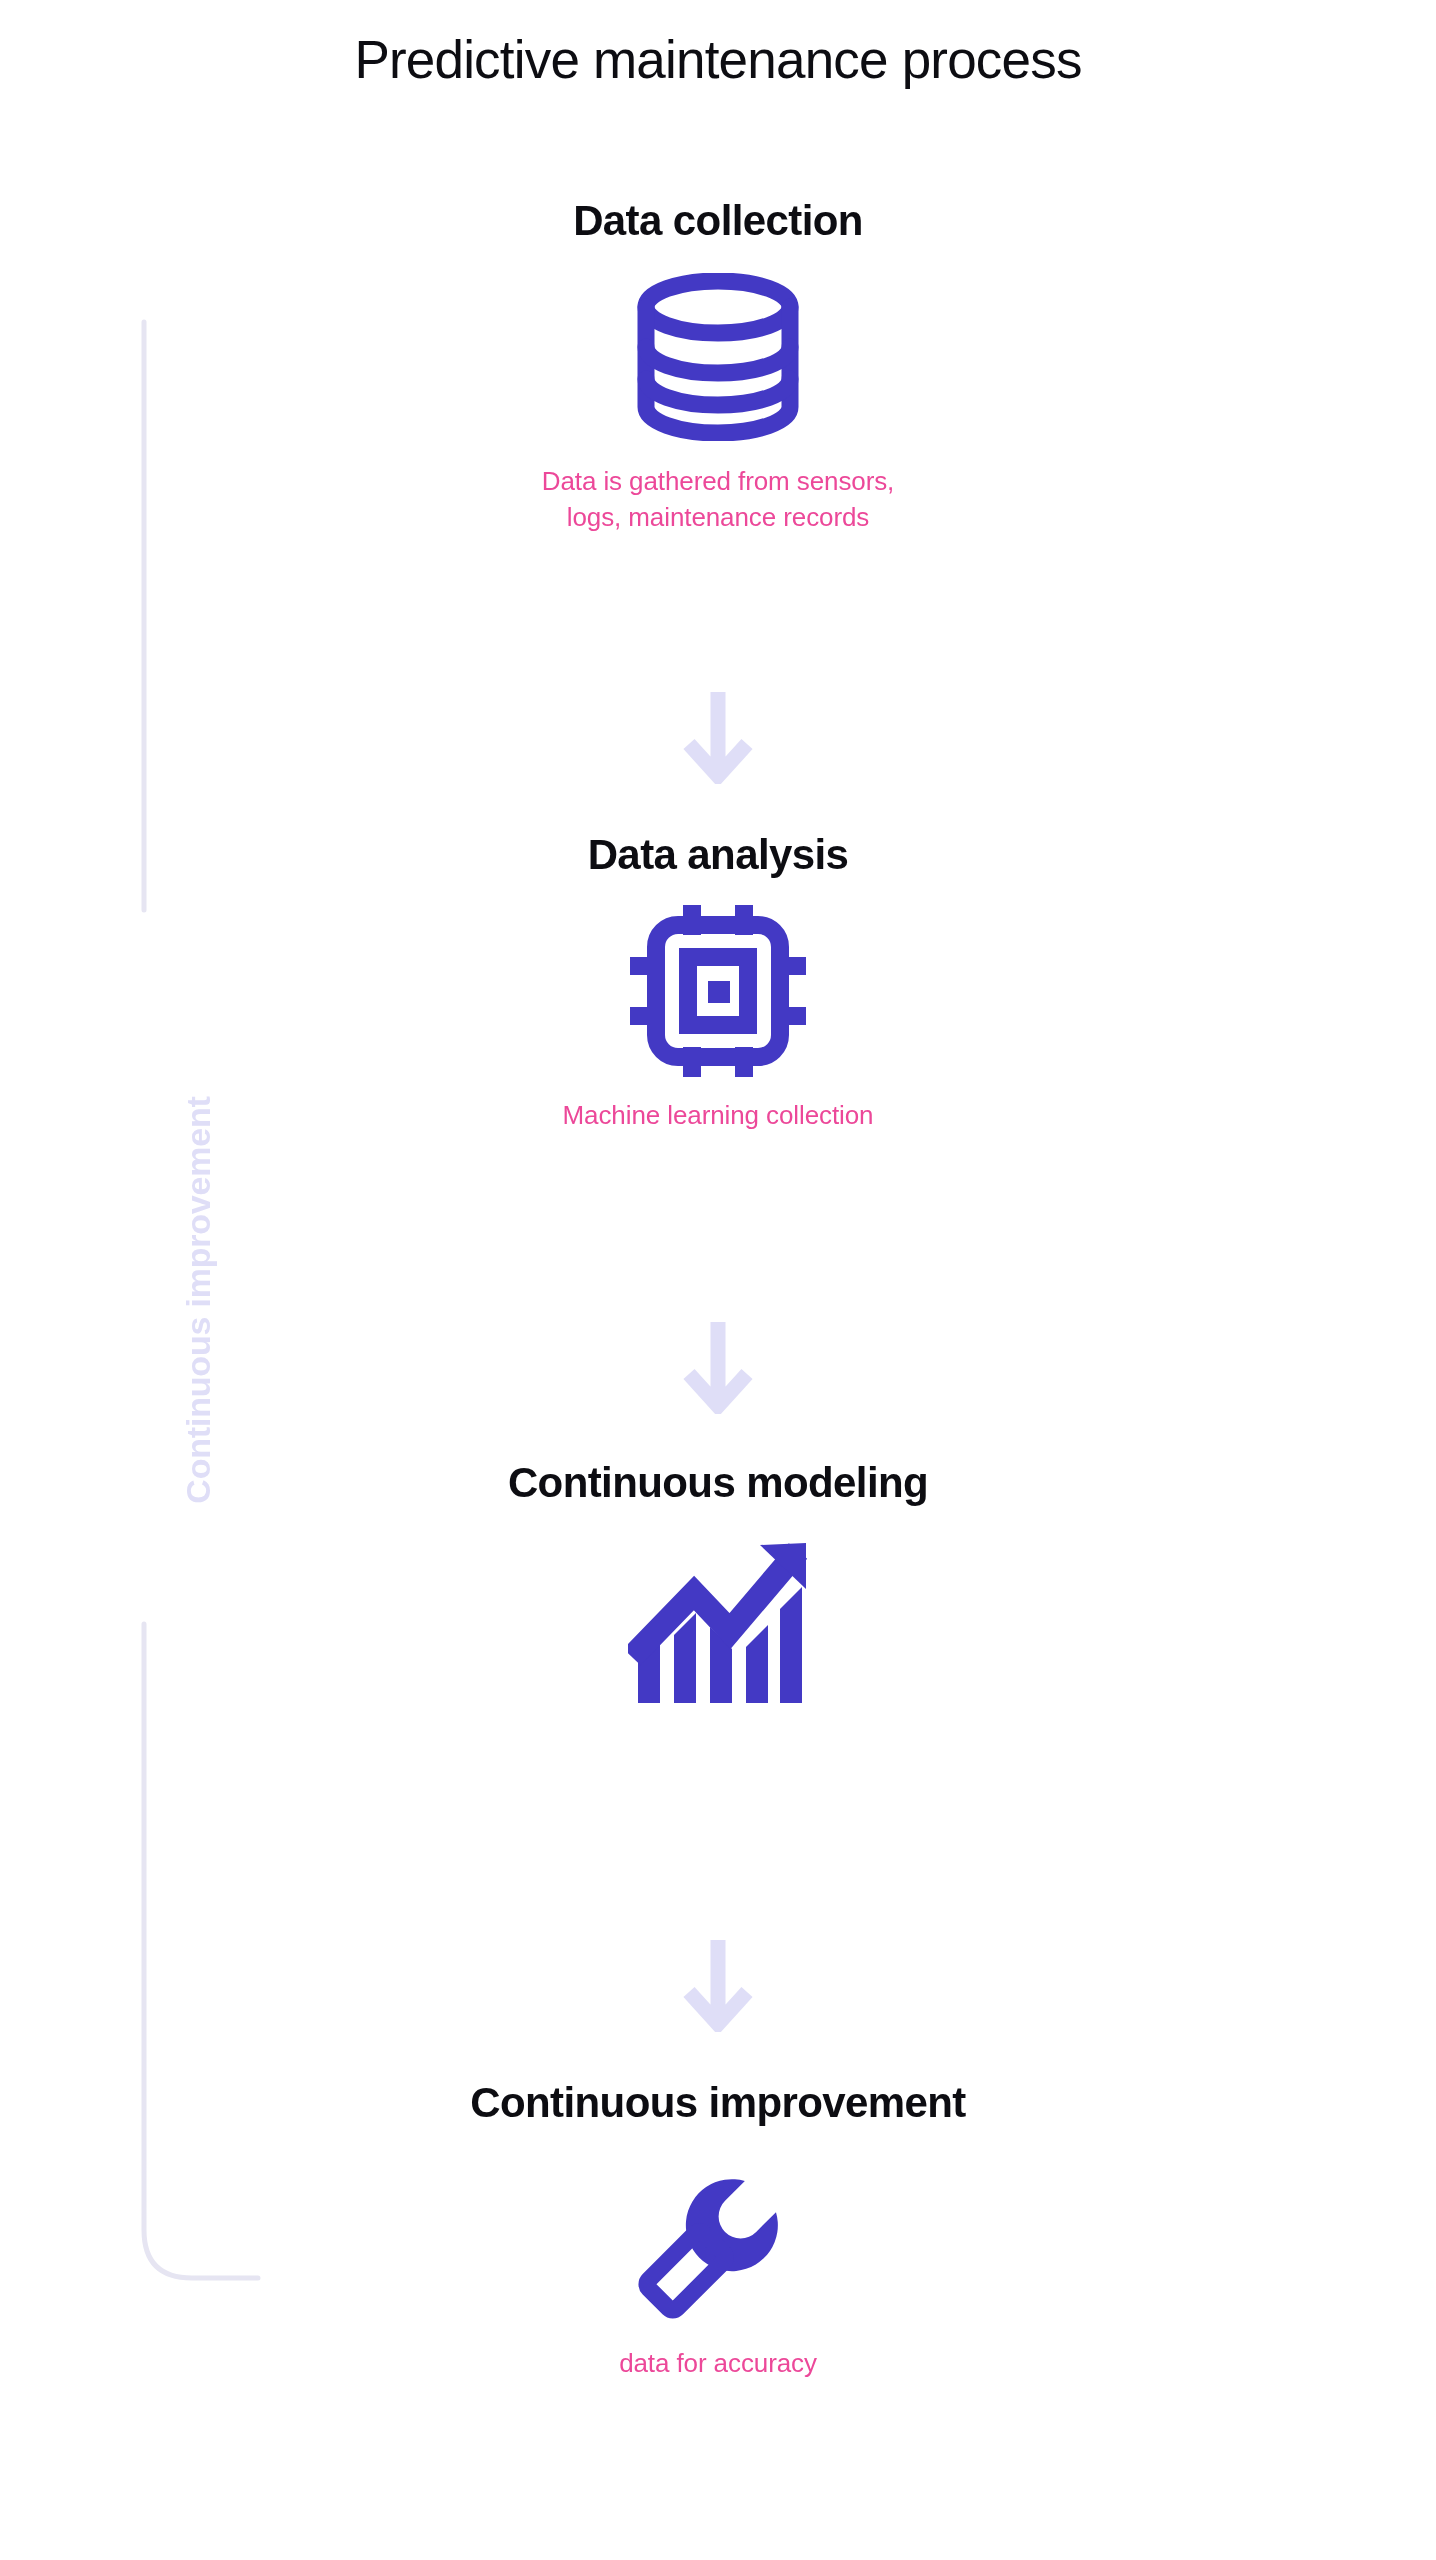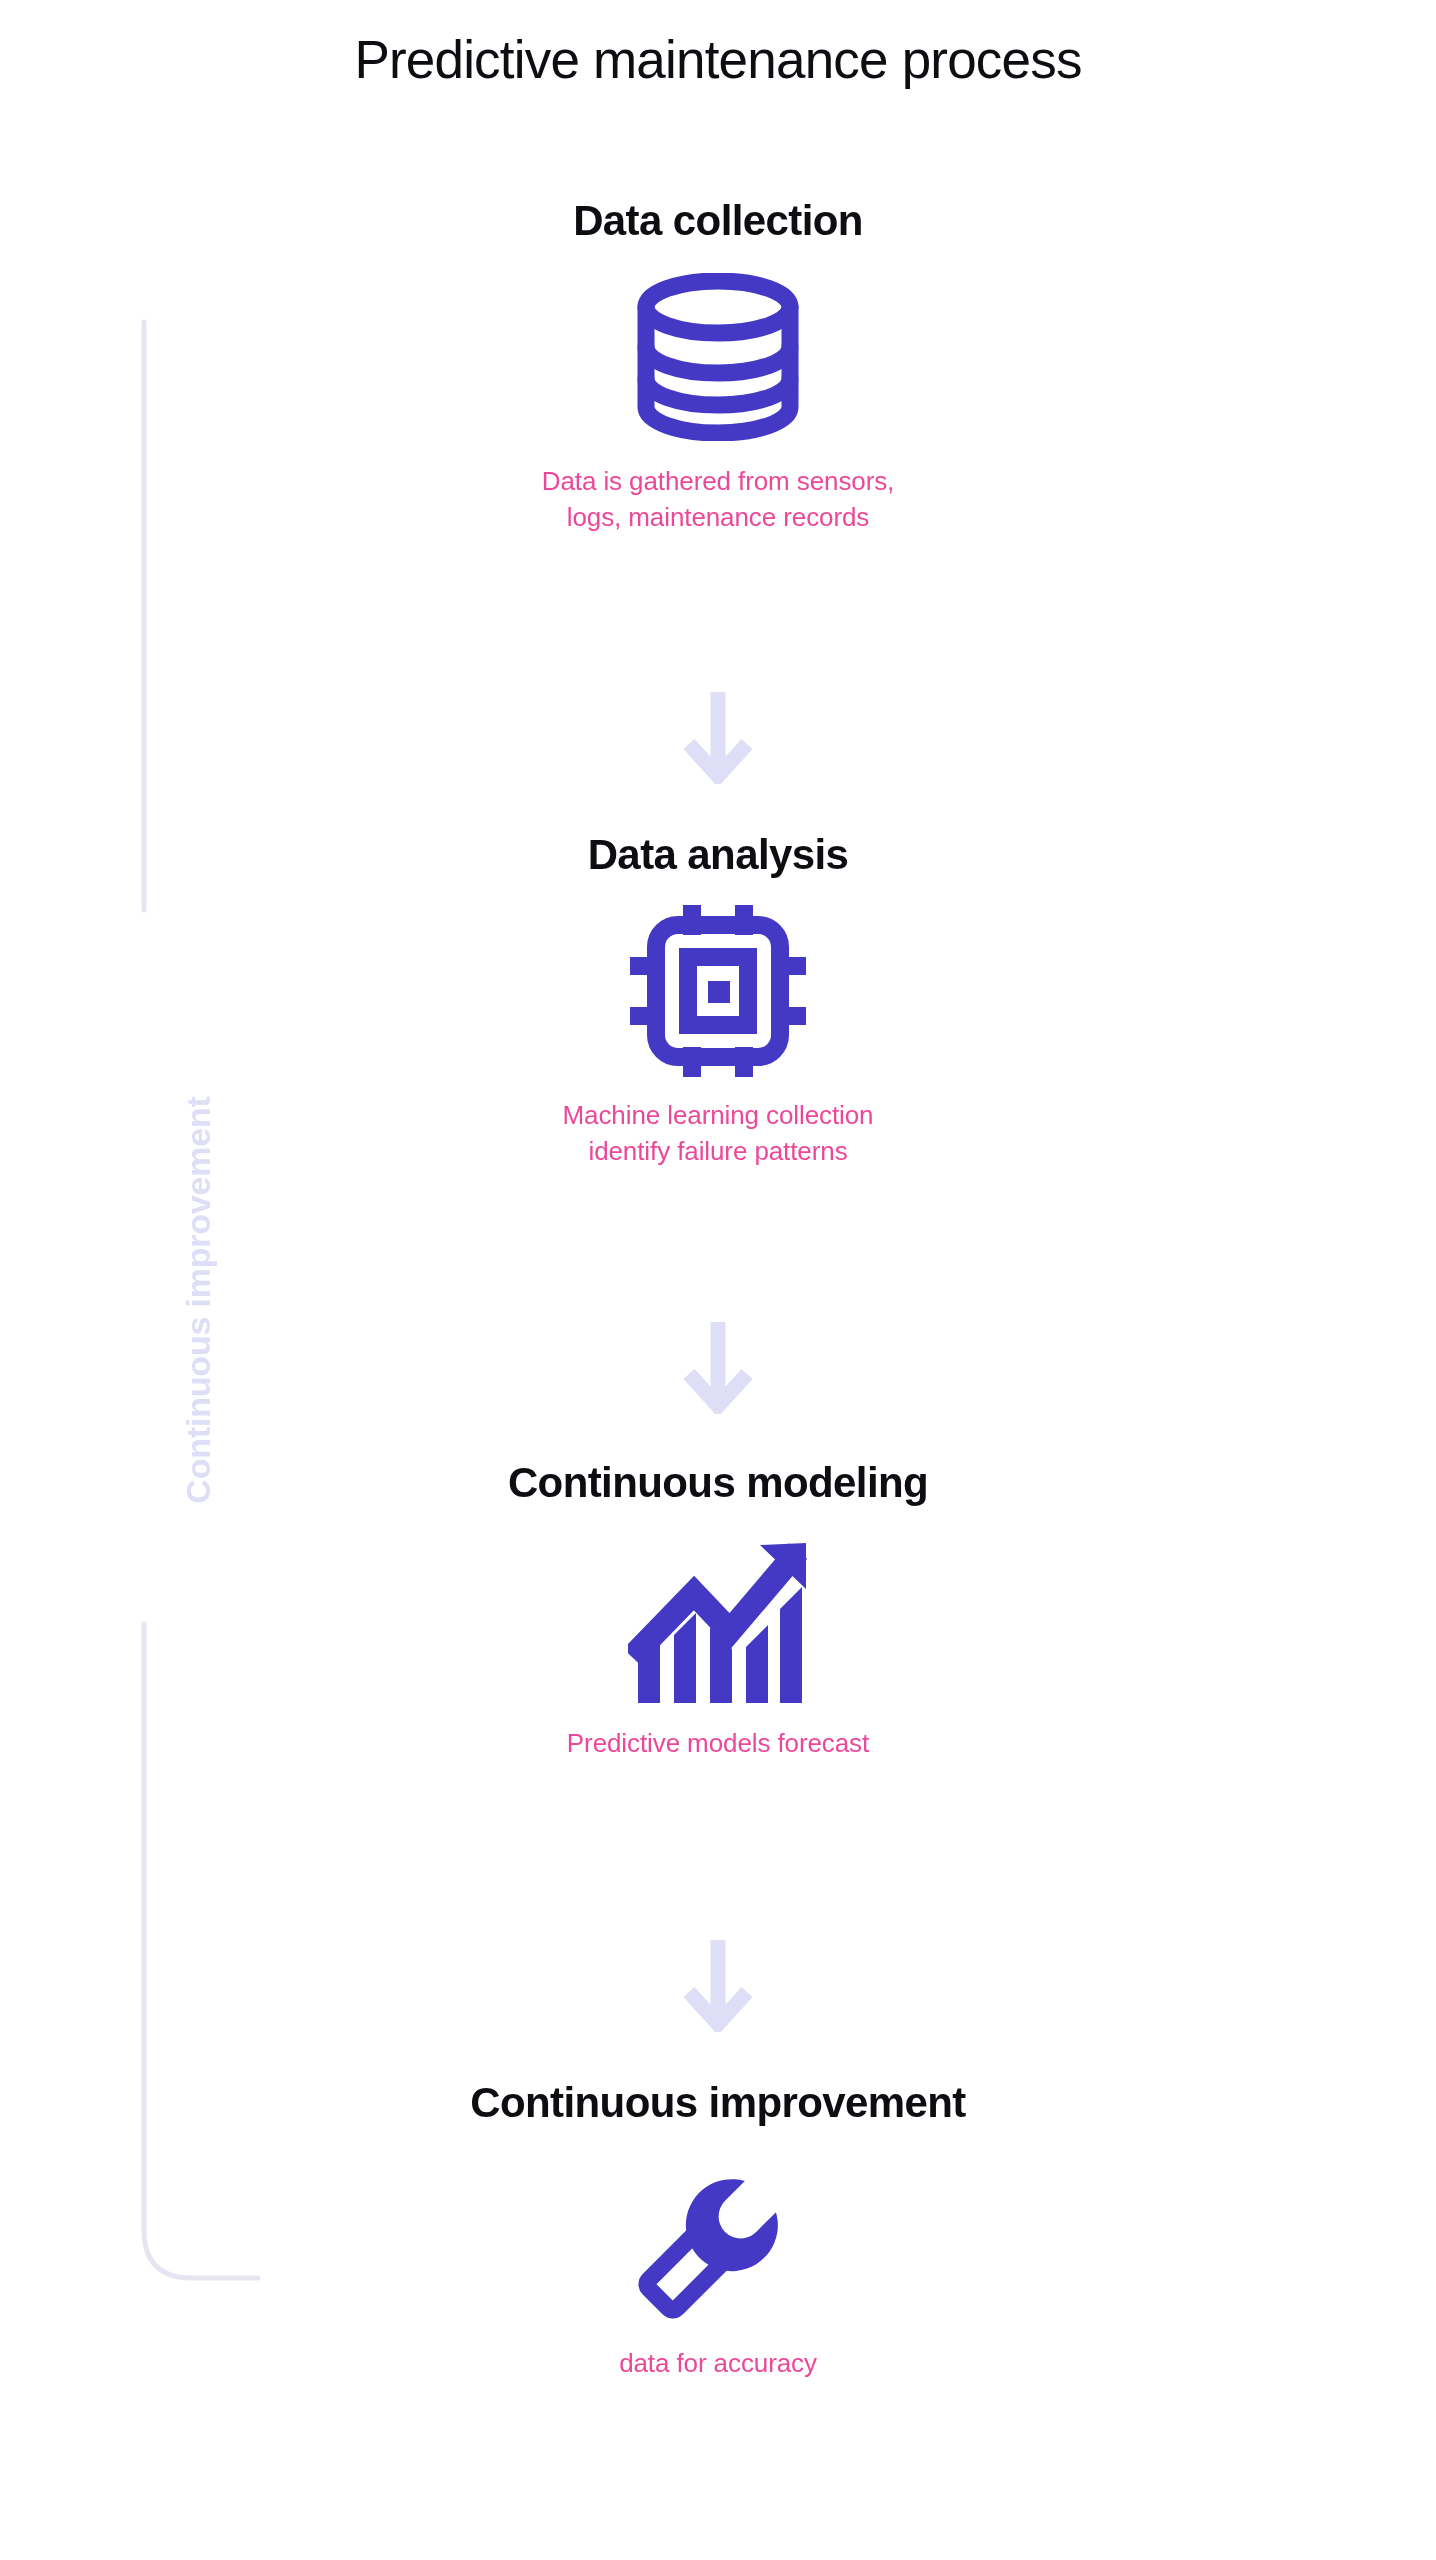--- a/index.html
+++ b/index.html
@@ -176,21 +176,20 @@
 
           <rect x="26" y="20" width="124" height="132" rx="22" stroke="#4339c4" stroke-width="18" fill="none"></rect>
 
           <rect x="58" y="52" width="60" height="68" stroke="#4339c4" stroke-width="18" fill="none"></rect>
 
           <rect x="78" y="76" width="22" height="22" fill="#4339c4"></rect>
         </svg>
       </div>
       <div class="step-desc">
         <div>Machine learning collection</div>
-        <div>identify failure patterns</div>
       </div>
     </div>
 
     <div class="flow-arrow" style="top:1318px;">
       <svg width="74" height="96" viewBox="0 0 74 96" fill="none" aria-hidden="true">
         <path d="M37 4 V84 M8 56 L37 88 L66 56" stroke="#dfdef7" stroke-width="15" stroke-linecap="butt" stroke-linejoin="miter" fill="none"></path>
       </svg>
     </div>
 
     <div class="step" style="top:1458px;">
@@ -203,21 +202,20 @@
           <path d="M82 168 V92 L104 114 V168 Z" fill="#4339c4"></path>
           <path d="M118 168 V112 L140 90 V168 Z" fill="#4339c4"></path>
           <path d="M152 168 V74 L174 52 V168 Z" fill="#4339c4"></path>
 
           <path d="M4 122 L66 58 L102 96 L170 16" stroke="#4339c4" stroke-width="24" fill="none" stroke-linejoin="miter" stroke-linecap="butt"></path>
 
           <path d="M178 8 L178 54 L132 10 Z" fill="#4339c4"></path>
         </svg>
       </div>
       <div class="step-desc">
-        <div>Predictive models forecast</div>
       </div>
     </div>
 
     <div class="flow-arrow" style="top:1936px;">
       <svg width="74" height="96" viewBox="0 0 74 96" fill="none" aria-hidden="true">
         <path d="M37 4 V84 M8 56 L37 88 L66 56" stroke="#dfdef7" stroke-width="15" stroke-linecap="butt" stroke-linejoin="miter" fill="none"></path>
       </svg>
     </div>
 
     <div class="step" style="top:2078px;">

